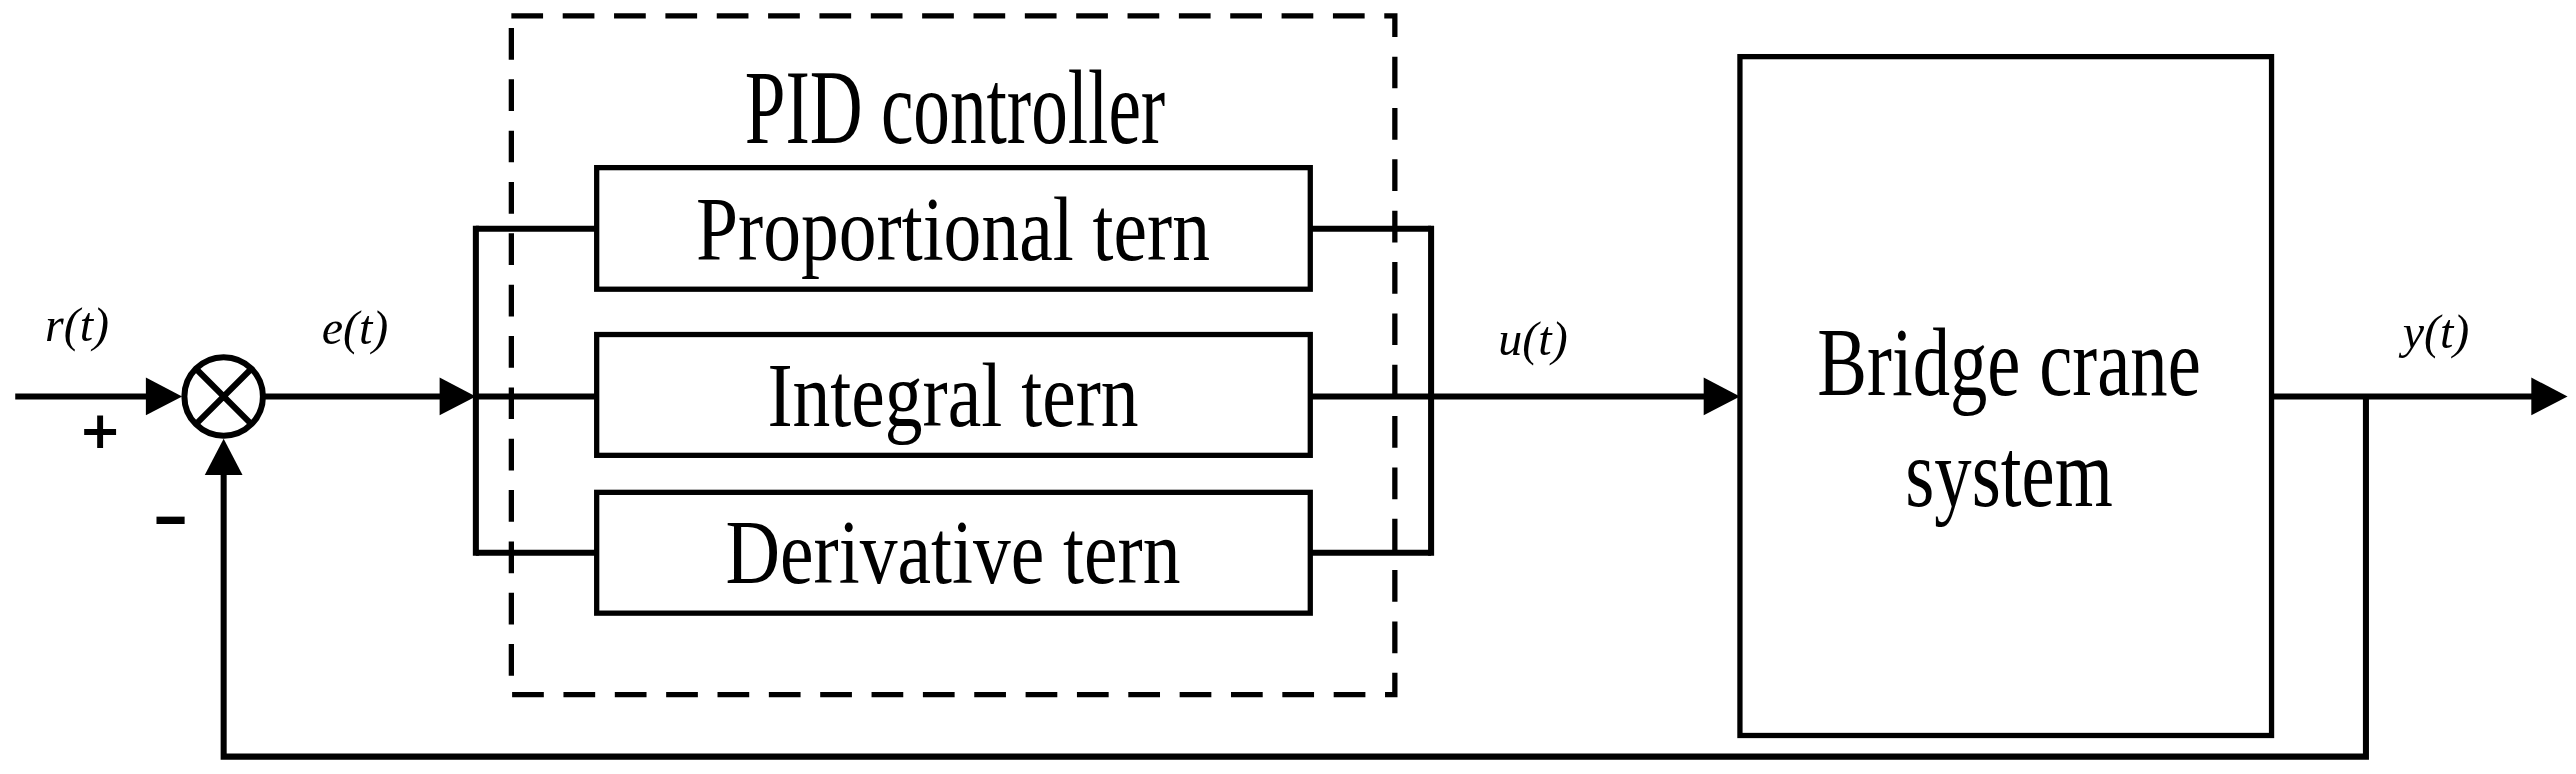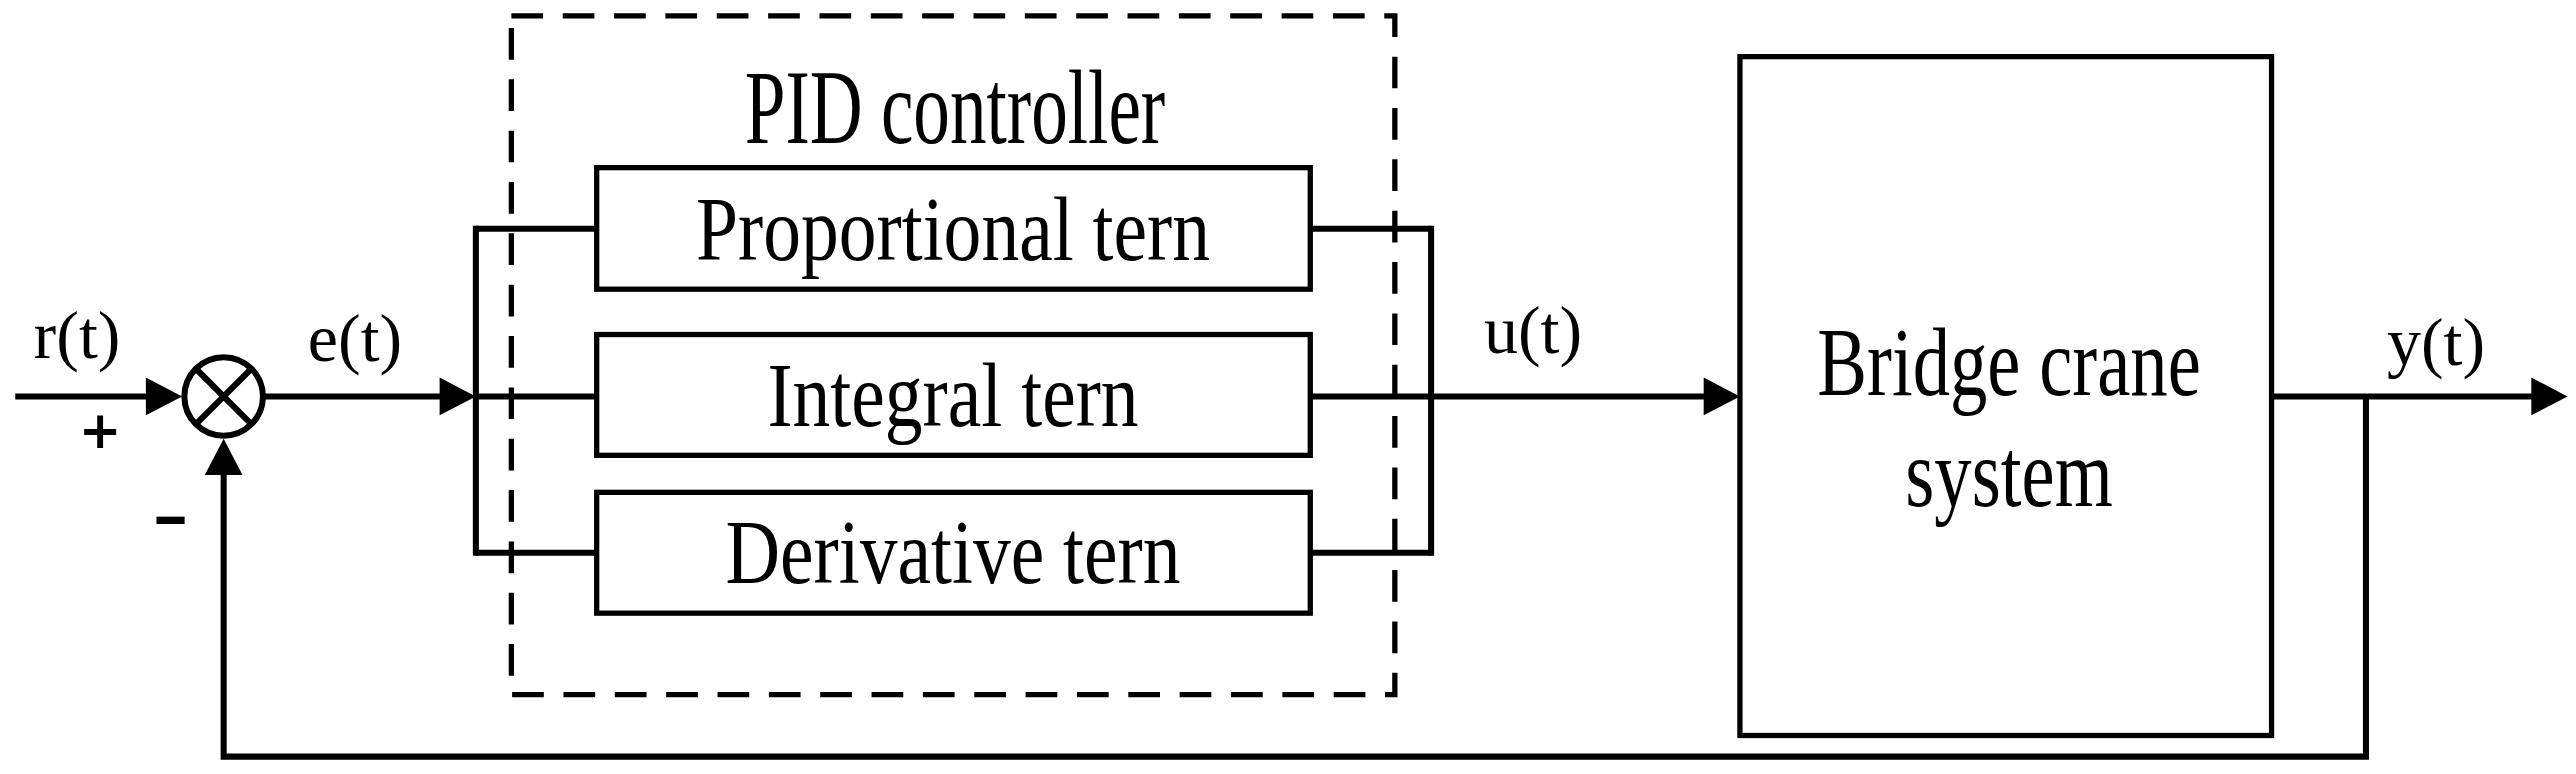--- a/index.html
+++ b/index.html
@@ -12,21 +12,22 @@
     overflow: hidden;
   }
   #wires { position: absolute; left: 0; top: 0; }
   .lbl {
     position: absolute;
     white-space: nowrap;
     color: #000;
     line-height: 1;
   }
   .sig {
-    font-size: 68px;
+    font-style: italic;
+    font-size: 48px;
     transform: translateX(-50%);
   }
   .title {
     font-size: 106px;
     transform: translateX(-50%) scaleX(0.69);
   }
   .term {
     font-size: 91px;
     transform: translateX(-50%) scaleX(0.83);
   }
@@ -90,21 +91,21 @@
     <polygon points="296,581 271,629 321,629" fill="#000"></polygon>
 
     <circle cx="296" cy="525" r="52" fill="#fff" stroke="#000" stroke-width="8"></circle>
     <path d="M259 488 L333 562 M333 488 L259 562" stroke="#000" stroke-width="8" fill="none"></path>
   </svg>
 
   <div class="lbl sig" style="left:77px; top:301px;">r(t)</div>
 
   <div class="lbl sig" style="left:355px; top:304px;">e(t)</div>
 
-  <div class="lbl sig" style="left:1533px; top:296px;">u(t)</div>
+  <div class="lbl sig" style="left:1533px; top:315px;">u(t)</div>
 
   <div class="lbl sig" style="left:2436px; top:308px;">y(t)</div>
 
   <div class="sign" style="left:85px; top:414px;">
     <span>+</span>
   </div>
   <div class="sign minus" style="left:156px; top:501px;">
     <span>-</span>
   </div>
 

